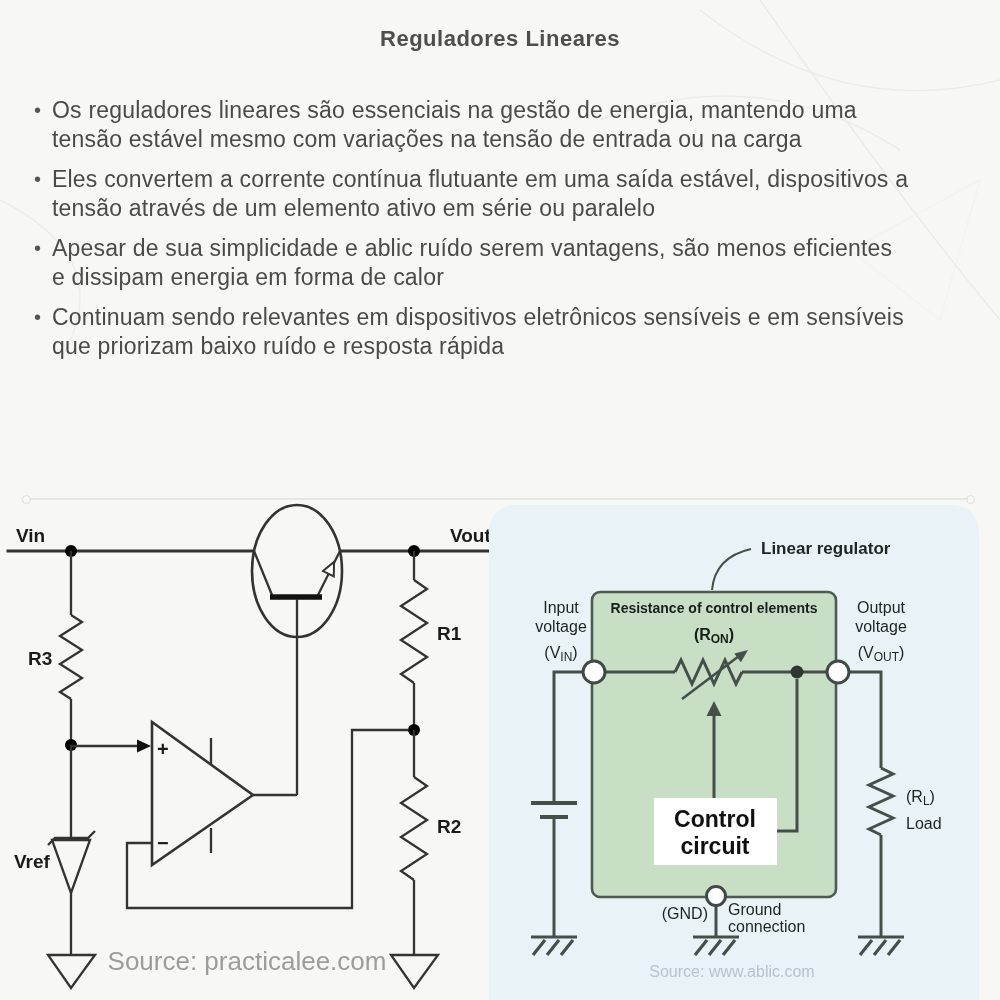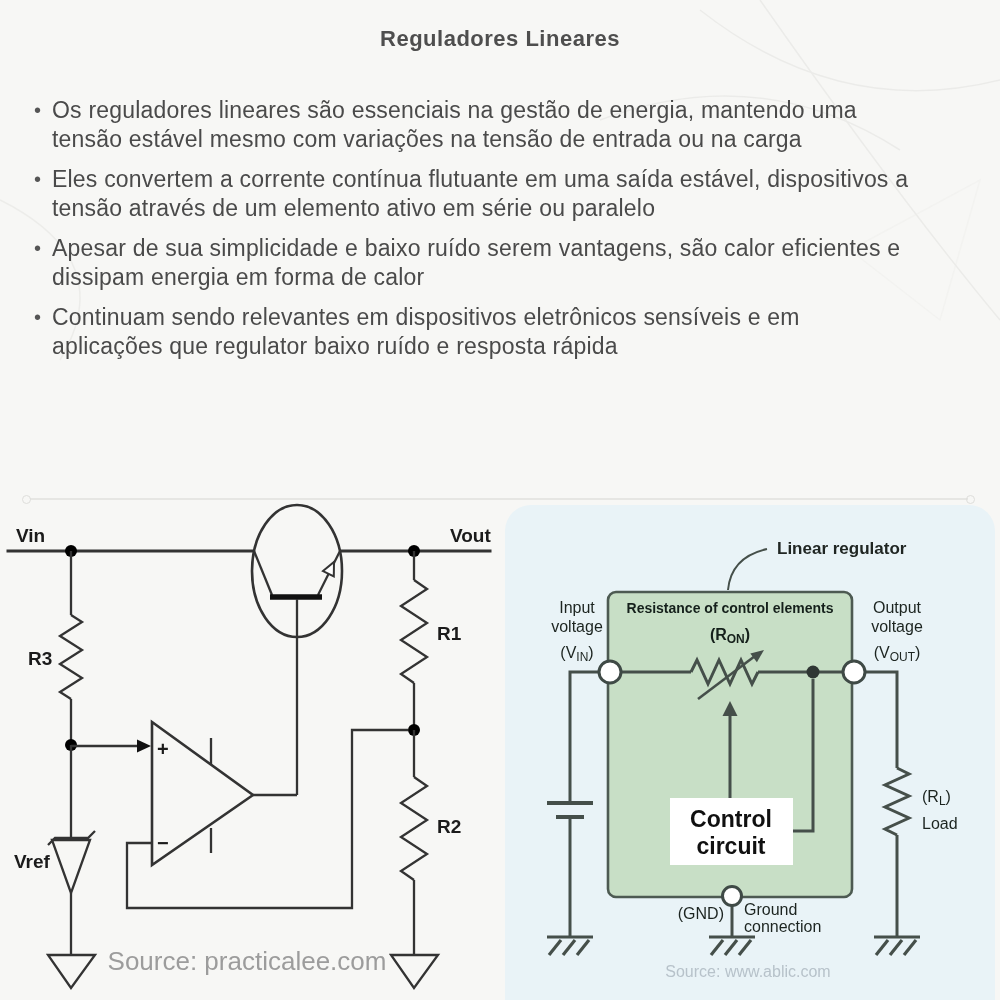--- a/index.html
+++ b/index.html
@@ -21,21 +21,21 @@
   .bullet{display:flex;margin-bottom:11px;}
   .bullet .dot{width:18px;flex:0 0 18px;font-size:20px;line-height:29px;color:#555;}
   .bullet .btxt{flex:1;max-width:858px;}
   .divider{position:absolute;top:498px;left:30px;width:938px;height:2px;background:#e6e6e3;z-index:1;}
   .divider-dot{position:absolute;top:495px;width:7px;height:7px;border-radius:50%;
     border:1.5px solid #dededb;background:transparent;z-index:1;}
   .divider-dot.left{left:22px;}
   .divider-dot.right{left:966px;}
   .left-circuit{position:absolute;left:0;top:500px;width:505px;height:500px;z-index:2;}
   .right-panel{
-    position:absolute;left:505px;top:505px;width:490px;height:495px;z-index:2;
+    position:absolute;left:489px;top:505px;width:490px;height:495px;z-index:2;
     background:#e9f3f7;border-radius:26px 26px 0 0;overflow:hidden;
   }
   svg text{font-family:"Liberation Sans","DejaVu Sans",sans-serif;}
   .lc-wire{stroke:#333;stroke-width:3;fill:none;stroke-linecap:square;}
   .lc-thin{stroke:#333;stroke-width:2.3;fill:none;stroke-linejoin:miter;}
   .lc-label{font-size:19px;font-weight:700;fill:#1b1b1b;}
   .lc-sign{font-size:20px;font-weight:700;fill:#1b1b1b;}
   .lc-source{font-size:26px;fill:#9c9c9c;}
   .rp-wire{stroke:#454f4a;stroke-width:3;fill:none;stroke-linecap:butt;stroke-linejoin:miter;}
   .rp-label{font-size:16px;fill:#1c2420;}
@@ -64,25 +64,25 @@
   <div class="bullet">
     <span class="dot">•</span>
     <span class="btxt">Os reguladores lineares são essenciais na gestão de energia, mantendo uma tensão estável mesmo com variações na tensão de entrada ou na carga</span>
   </div>
   <div class="bullet">
     <span class="dot">•</span>
     <span class="btxt">Eles convertem a corrente contínua flutuante em uma saída estável, dispositivos a tensão através de um elemento ativo em série ou paralelo</span>
   </div>
   <div class="bullet">
     <span class="dot">•</span>
-    <span class="btxt">Apesar de sua simplicidade e baixo ruído serem vantagens, são calor eficientes e dissipam energia em forma de calor</span>
-  </div>
-  <div class="bullet">
-    <span class="dot">•</span>
-    <span class="btxt">Continuam sendo relevantes em dispositivos eletrônicos sensíveis e em aplicações que regulator baixo ruído e resposta rápida</span>
+    <span class="btxt">Apesar de sua simplicidade e ablic ruído serem vantagens, são menos eficientes e dissipam energia em forma de calor</span>
+  </div>
+  <div class="bullet">
+    <span class="dot">•</span>
+    <span class="btxt">Continuam sendo relevantes em dispositivos eletrônicos sensíveis e em sensíveis que priorizam baixo ruído e resposta rápida</span>
   </div>
 </div>
 
 <div class="divider"></div>
 <div class="divider-dot left"></div>
 <div class="divider-dot right"></div>
 
 <svg class="left-circuit" width="505" height="500" viewBox="0 0 505 500">
 
   <path class="lc-wire" d="M8,51 H490"></path>

